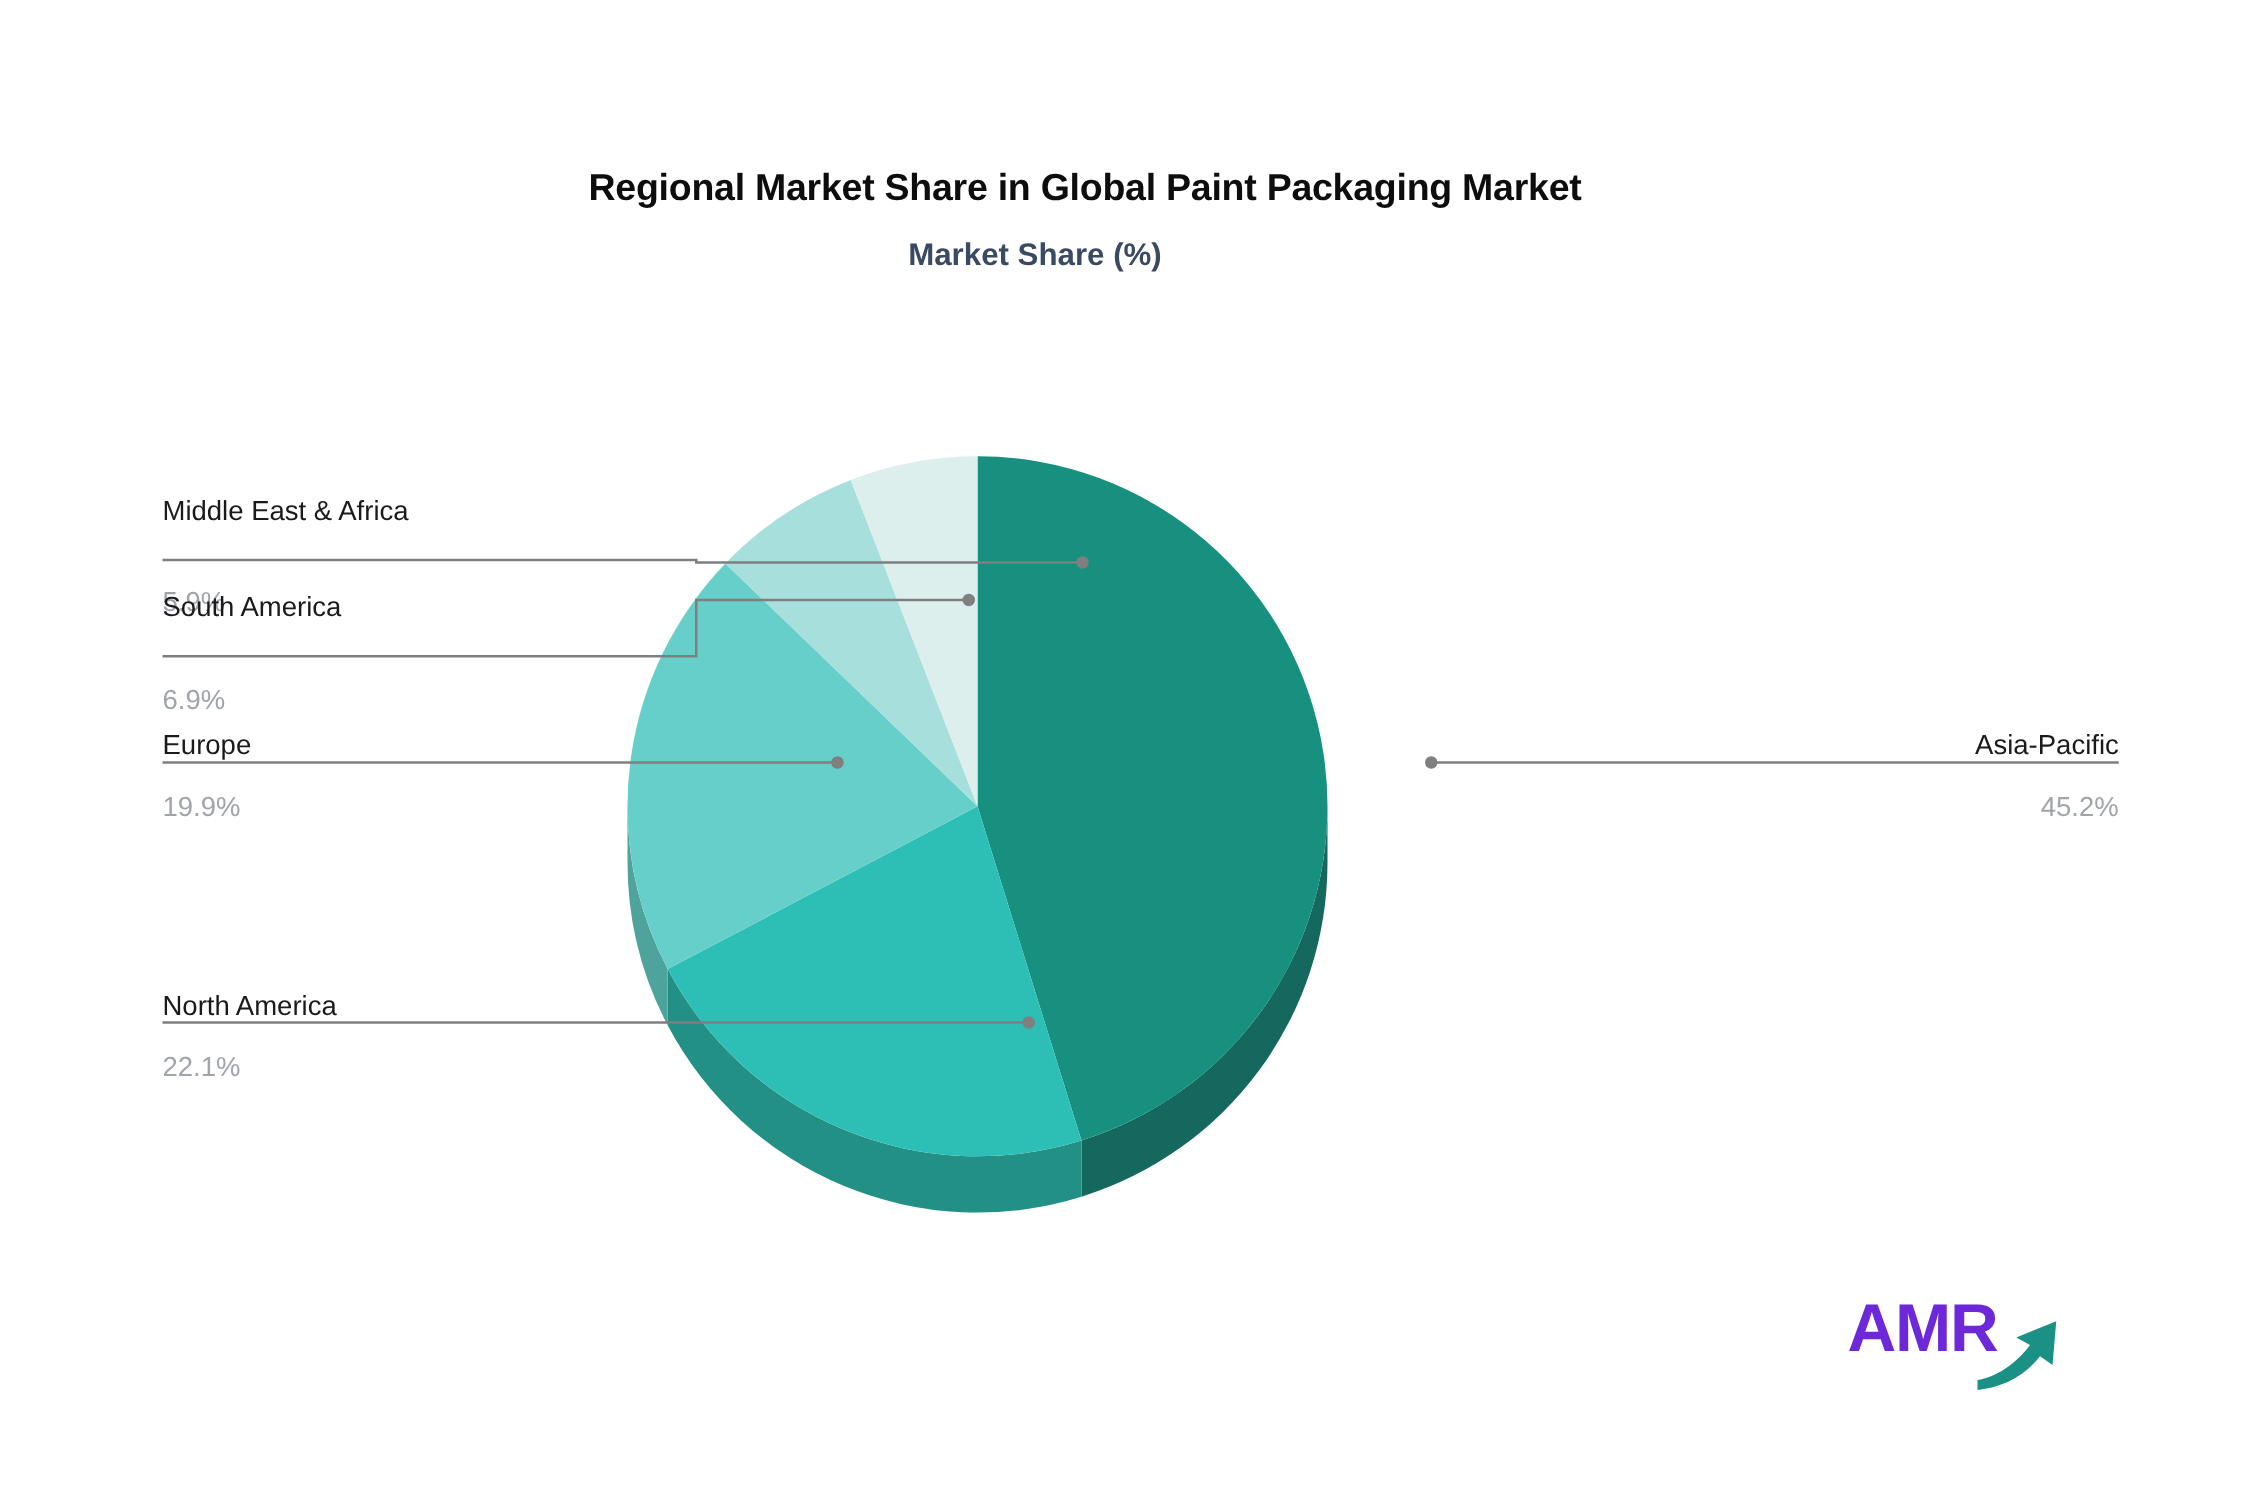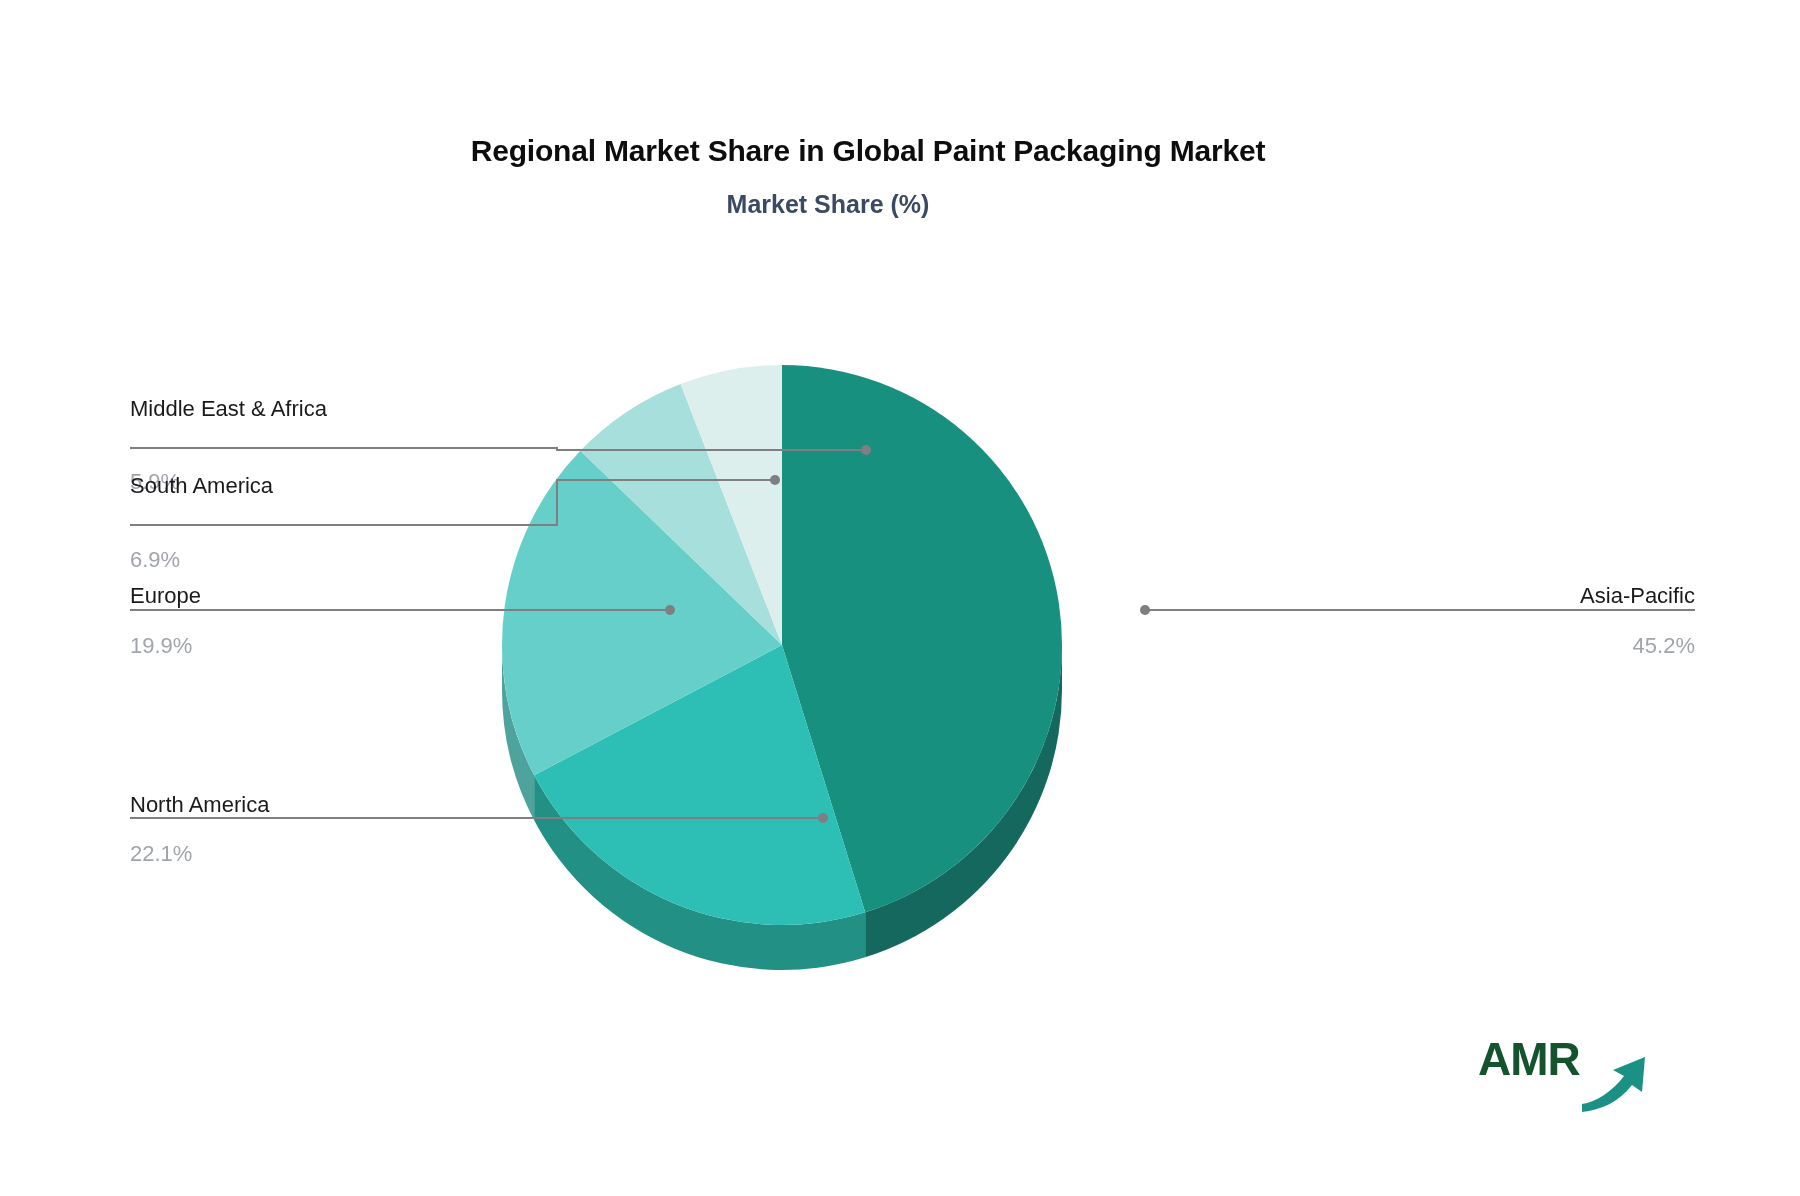--- a/index.html
+++ b/index.html
@@ -18,21 +18,21 @@
   .subtitle{
     position:absolute;top:190px;left:0;width:1656px;
     text-align:center;font-size:25px;font-weight:bold;color:#3b4a63;
   }
   #chart{position:absolute;top:0;left:0;}
   .lbl-name{font-size:22px;fill:#1a1a1a;font-family:"Liberation Sans","DejaVu Sans",sans-serif;}
   .lbl-pct{font-size:22px;fill:#a0a4ab;font-family:"Liberation Sans","DejaVu Sans",sans-serif;}
   .logo{position:absolute;left:1478px;top:1030px;width:180px;height:90px;}
   .logo-text{
     position:absolute;left:0;top:2px;
-    font-size:46px;font-weight:bold;color:#14532d;
+    font-size:54px;font-weight:bold;color:#6d28d9;
     letter-spacing:-1px;font-family:"Liberation Sans","DejaVu Sans",sans-serif;text-align:right;
   }
 </style>
 </head>
 <body>
 
 <div class="frame">
 
   <div class="title">Regional Market Share in Global Paint Packaging Market</div>
   <div class="subtitle">Market Share (%)</div>

